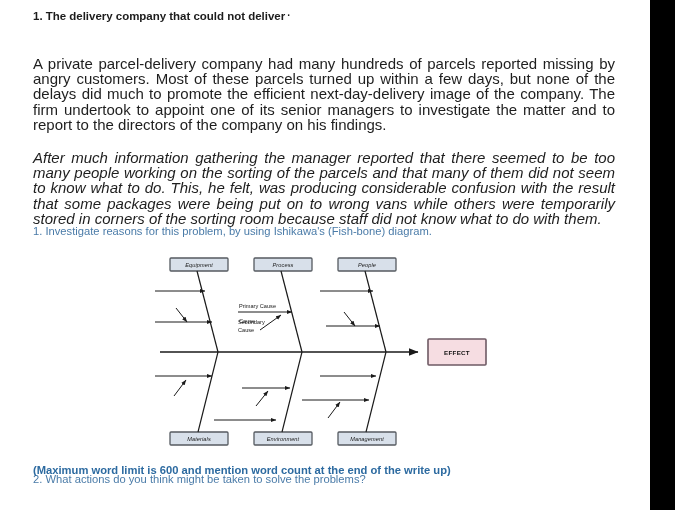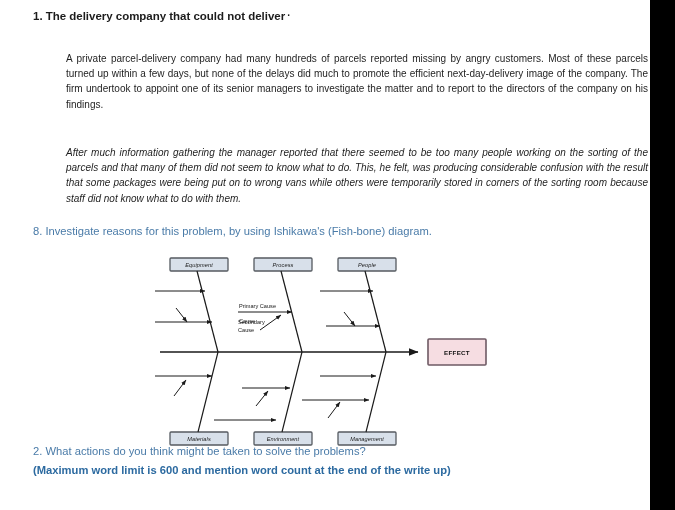--- a/index.html
+++ b/index.html
@@ -44,39 +44,38 @@
   .doc-title .mark {
     font-size: 10px;
     vertical-align: top;
     padding-left: 2px;
   }
 
   .para {
     position: absolute;
     left: 33px;
     width: 582px;
-    font-size: 10px;
+    font-size: 15px;
     color: #1e1e1e;
     line-height: 15.2px;
     text-align: justify;
-    margin-left: 33px;
   }
   .para-1 { top: 41px; }
   .para-2 { top: 135px; font-style: italic; }
 
   .q-line {
     position: absolute;
     left: 33px;
     width: 582px;
     font-size: 11.2px;
     color: #4a7ba8;
     line-height: 15px;
   }
   .q1 { top: 224px; }
-  .q2 { top: 444px; }
+  .q2 { top: 472px; }
   .q3 { top: 463px; font-weight: bold; color: #2c6aa0; }
 
   
   .fishbone {
     position: absolute;
     left: 150px; top: 250px;
     width: 345px; height: 200px;
   }
   .fishbone svg { display: block; }
 
@@ -106,21 +105,21 @@
 <div class="page">
 
   <div class="doc-title">
     <span>1. The delivery company that could not deliver</span><span class="mark">·</span>
   </div>
 
   <p class="para para-1">A private parcel-delivery company had many hundreds of parcels reported missing by angry customers. Most of these parcels turned up within a few days, but none of the delays did much to promote the efficient next-day-delivery image of the company. The firm undertook to appoint one of its senior managers to investigate the matter and to report to the directors of the company on his findings.</p>
 
   <p class="para para-2">After much information gathering the manager reported that there seemed to be too many people working on the sorting of the parcels and that many of them did not seem to know what to do. This, he felt, was producing considerable confusion with the result that some packages were being put on to wrong vans while others were temporarily stored in corners of the sorting room because staff did not know what to do with them.</p>
 
-  <div class="q-line q1">8. Investigate reasons for this problem, by using Ishikawa's (Fish-bone) diagram.</div>
+  <div class="q-line q1">1. Investigate reasons for this problem, by using Ishikawa's (Fish-bone) diagram.</div>
 
   <div class="fishbone">
     <svg width="345" height="200" viewBox="0 0 345 200" xmlns="http://www.w3.org/2000/svg">
       <defs>
         <marker id="arr" markerWidth="7" markerHeight="7" refX="6.2" refY="2.6" orient="auto">
           <path d="M0,0 L6.5,2.6 L0,5.2 z" fill="#1a1a1a"></path>
         </marker>
         <marker id="arrS" markerWidth="6" markerHeight="6" refX="5.2" refY="2.1" orient="auto">
           <path d="M0,0 L5.4,2.1 L0,4.2 z" fill="#1a1a1a"></path>
         </marker>

